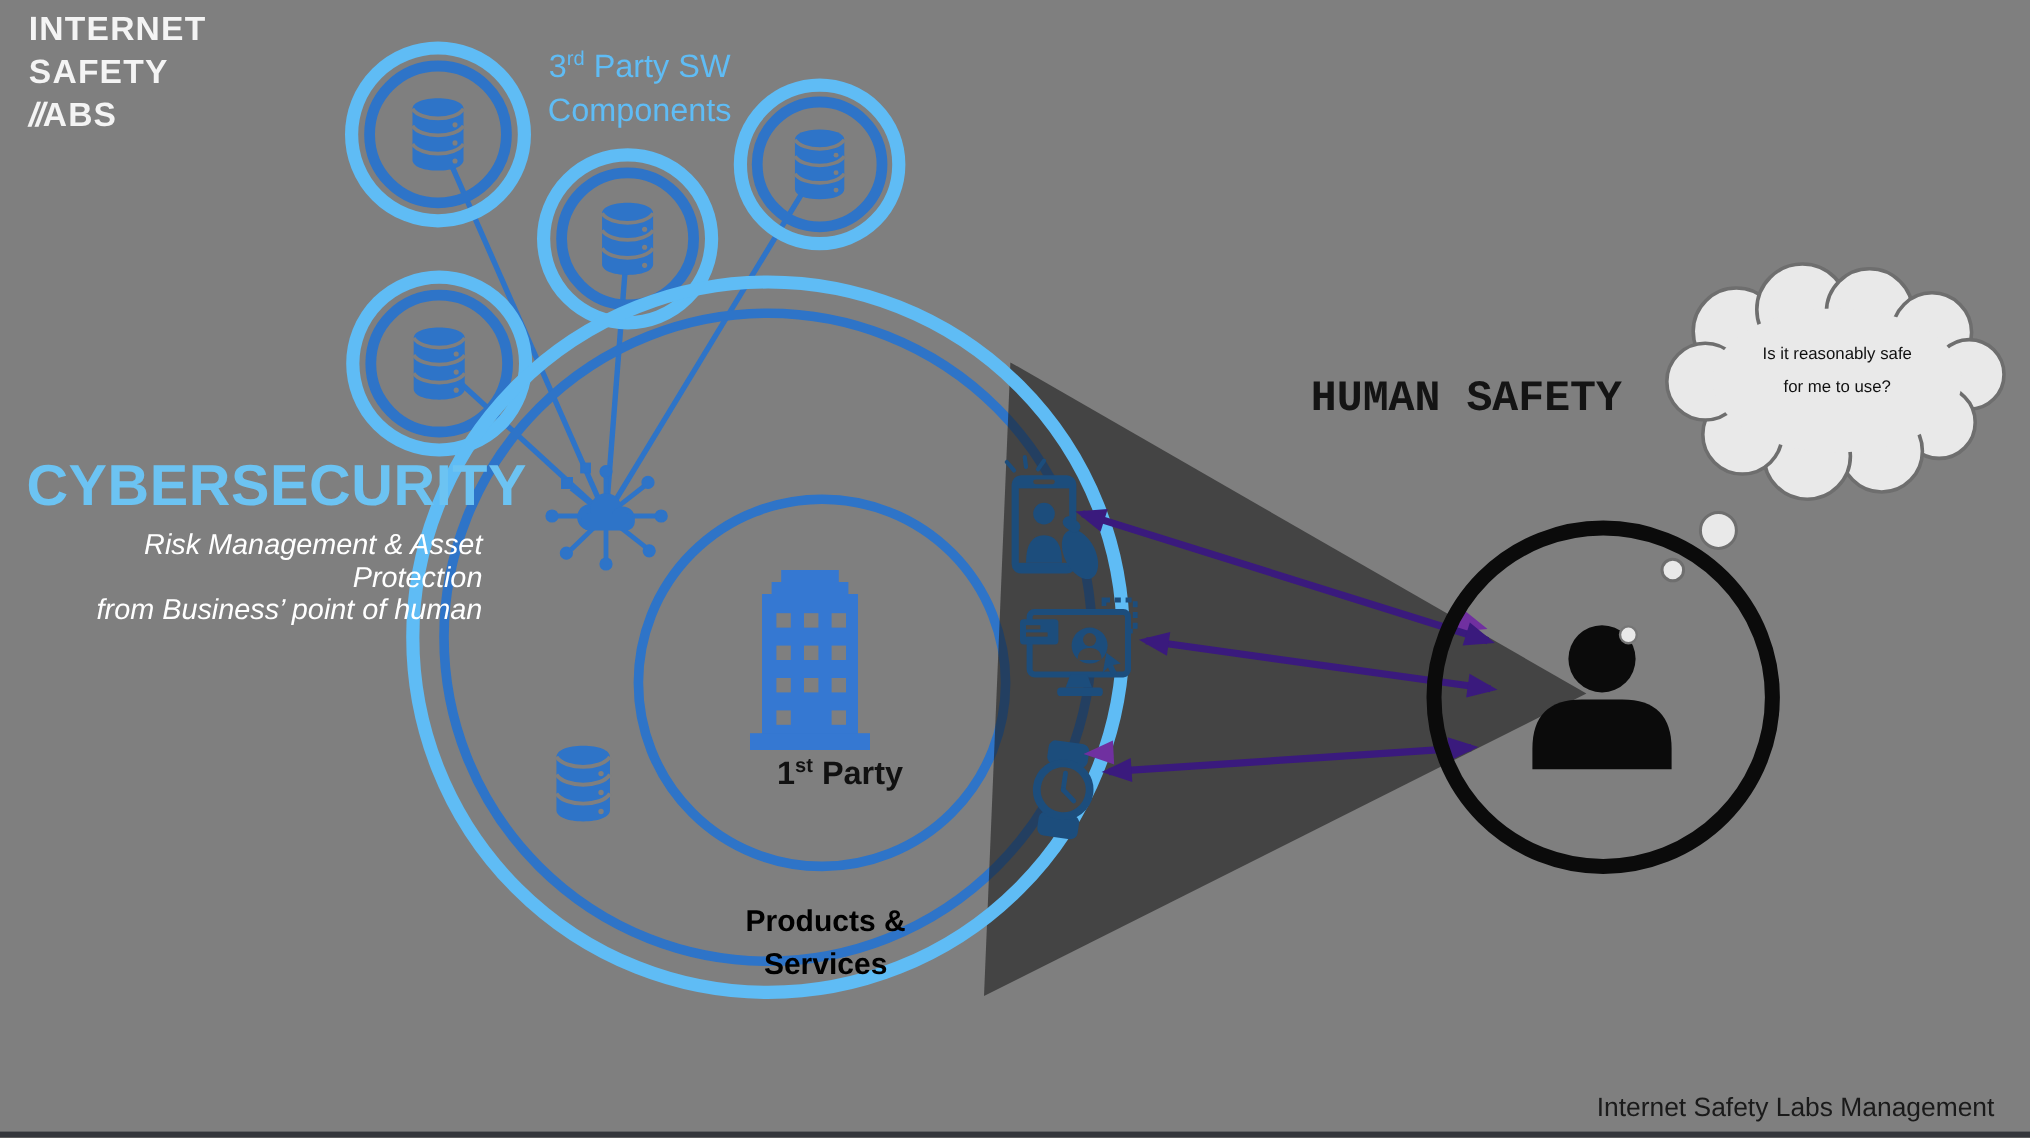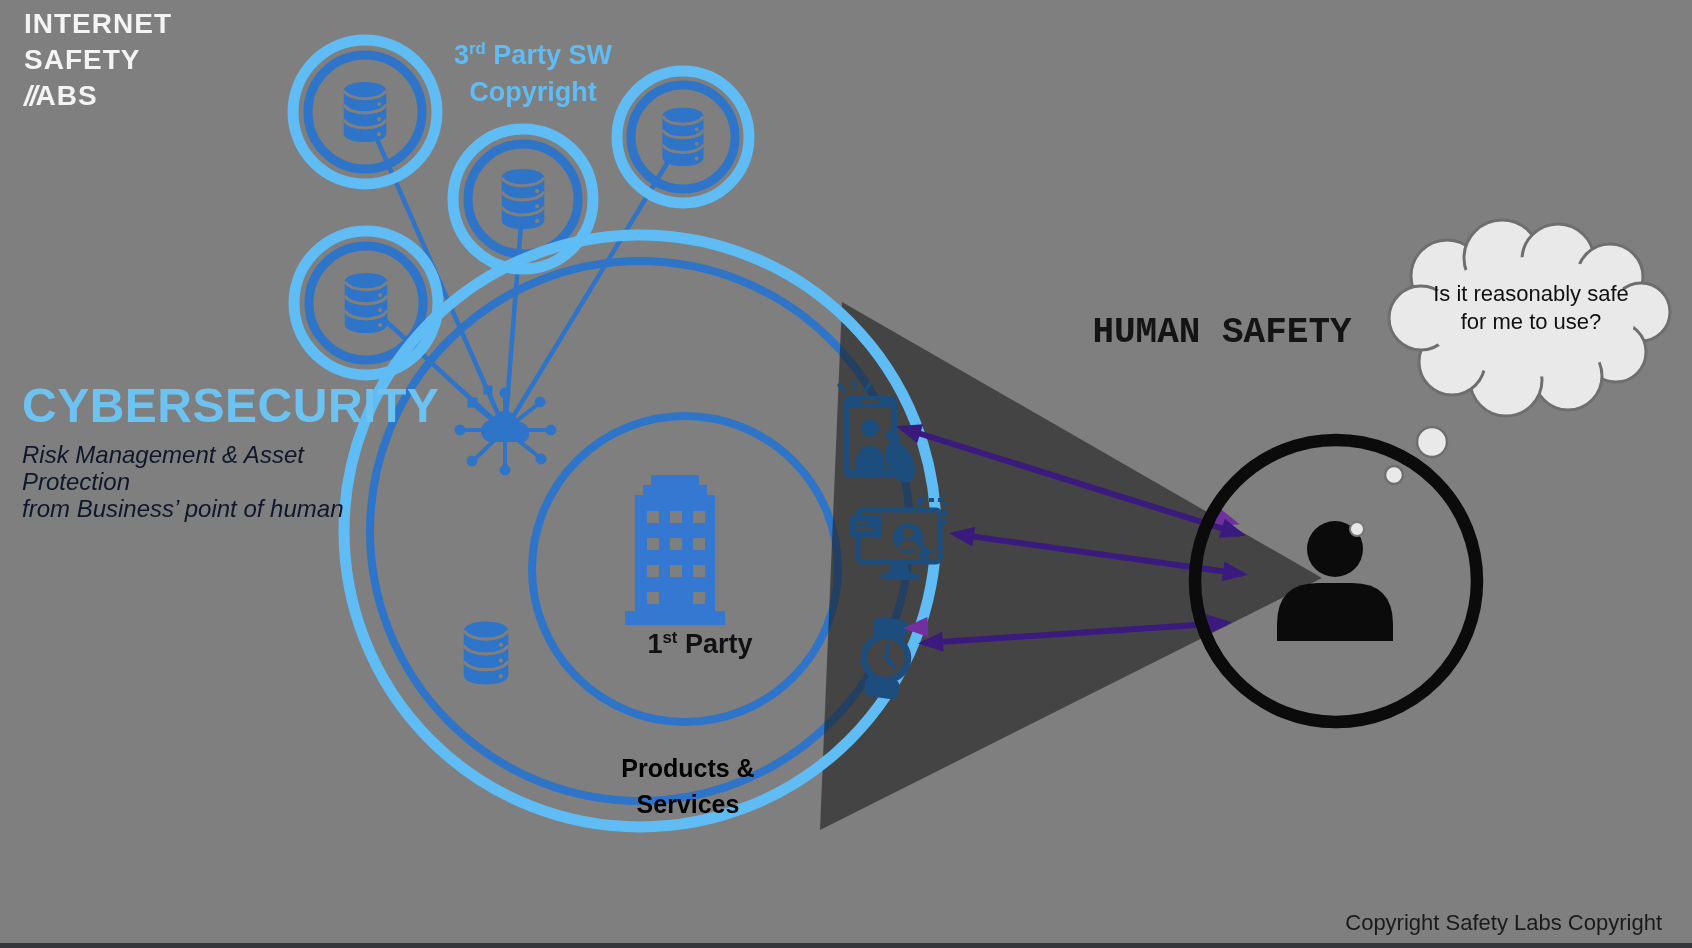--- a/index.html
+++ b/index.html
@@ -1,34 +1,34 @@
 <!DOCTYPE html>
 <html><head>
 <meta charset="utf-8">
 <style>
   html,body{margin:0;padding:0;background:#555;}
   #stage{position:relative;width:1692px;height:948px;background:#7F7F7F;overflow:hidden;
          font-family:"Liberation Sans",sans-serif;}
   #diagram-svg{position:absolute;left:0;top:0;z-index:1;}
   .txt{position:absolute;z-index:2;}
   .logo{left:24px;top:6px;color:#F4F4F4;font-weight:bold;font-size:28px;line-height:36px;letter-spacing:1px;}
-  .tp-label{left:408px;top:30px;width:250px;text-align:center;color:#5FBCF5;font-weight:bold;
+  .tp-label{left:408px;top:30px;width:250px;text-align:center;color:#5FBCF5;font-weight:normal;
             font-size:27px;line-height:37px;}
   .cyber{left:22px;top:378px;width:380px;color:#6CC3F2;}
   .cyber .title{font-size:48px;font-weight:bold;letter-spacing:0.5px;}
-  .cyber .sub{margin-top:8px;font-style:italic;font-size:24px;line-height:27px;color:#0f172a;}
+  .cyber .sub{margin-top:8px;font-style:italic;font-size:24px;line-height:27px;color:#ffffff;text-align:right;}
   .human{left:1022px;top:312px;width:400px;text-align:center;color:#141414;}
   .human .title{font-size:36px;font-weight:bold;font-family:Liberation Mono, monospace;}
   .human .sub{margin-top:5px;font-style:italic;font-size:24px;line-height:26px;color:#1a1a1a;}
   .first-party{left:620px;top:628px;width:160px;text-align:center;color:#111;
                font-weight:bold;font-size:27px;}
   .products{left:588px;top:750px;width:200px;text-align:center;color:#000000;
             font-weight:bold;font-size:25px;line-height:36px;}
   .thought-text{left:1412px;top:280px;width:238px;text-align:center;color:#111;
-                font-size:22px;line-height:28px;}
+                font-size:14px;line-height:28px;}
   .copyright{left:1300px;top:910px;width:362px;text-align:right;color:#1a1a1a;font-size:22px;}
   .sup{font-size:62%;vertical-align:super;}
   .bottom-bar{position:absolute;left:0;bottom:0;width:100%;height:5px;background:#34363B;z-index:3;}
 </style>
 </head>
 <body>
 
 <div id="stage">
 
 <svg id="diagram-svg" width="1692" height="948" viewBox="0 0 1692 948">
@@ -213,21 +213,21 @@
 </svg>
 
 <div class="txt logo">
   <div>INTERNET</div>
   <div>SAFETY</div>
   <div><span style="letter-spacing:-2px;font-style:italic;">//</span><span>ABS</span></div>
 </div>
 
 <div class="txt tp-label">
   <div><span>3</span><span class="sup">rd</span><span> Party SW</span></div>
-  <div>Copyright</div>
+  <div>Components</div>
 </div>
 
 <div class="txt cyber">
   <div class="title">CYBERSECURITY</div>
   <div class="sub">
     <div>Risk Management &amp; Asset Protection</div>
     <div>from Business’ point of human</div>
   </div>
 </div>
 
@@ -240,17 +240,17 @@
 <div class="txt products">
   <div>Products &amp;</div>
   <div>Services</div>
 </div>
 
 <div class="txt thought-text">
   <div>Is it reasonably safe</div>
   <div>for me to use?</div>
 </div>
 
-<div class="txt copyright">Copyright Safety Labs Copyright</div>
+<div class="txt copyright">Internet Safety Labs Management</div>
 
 <div class="bottom-bar"></div>
 
 </div>
 
 </body></html>

